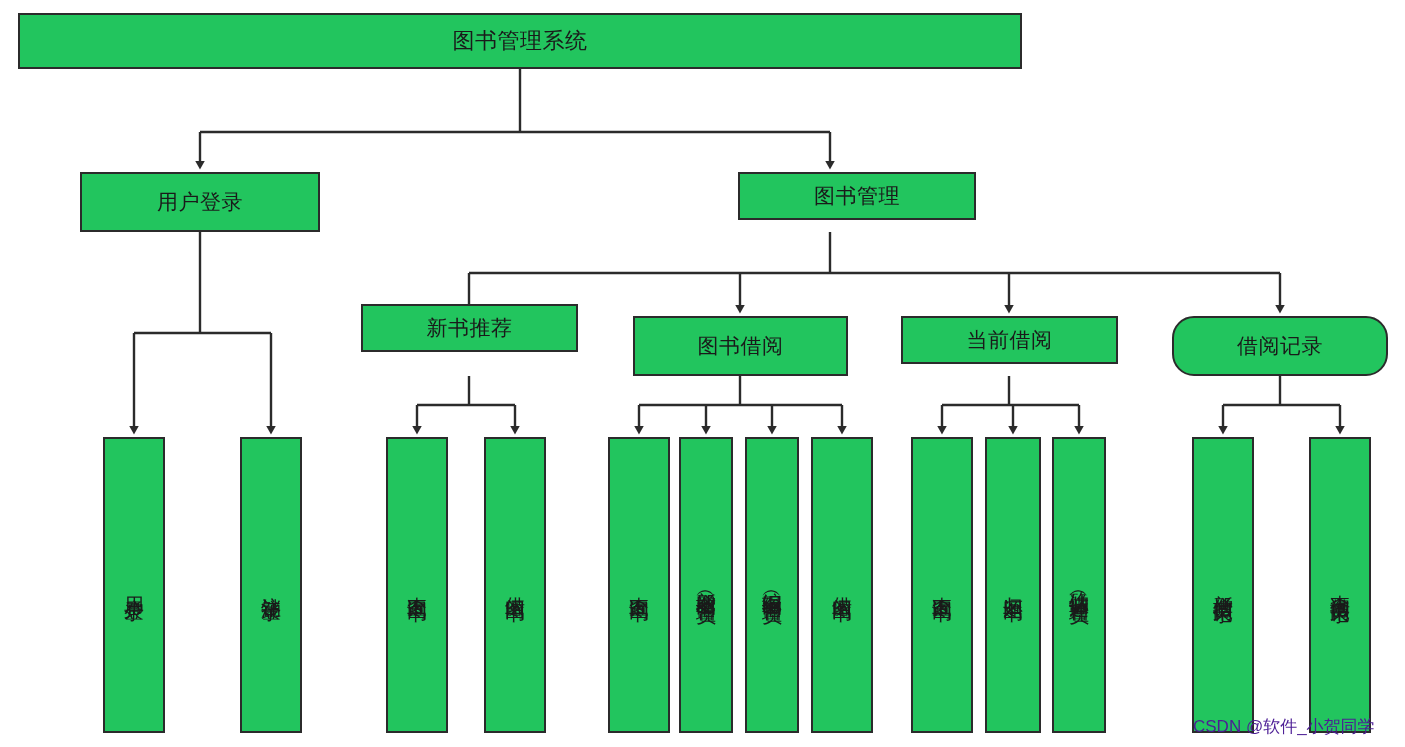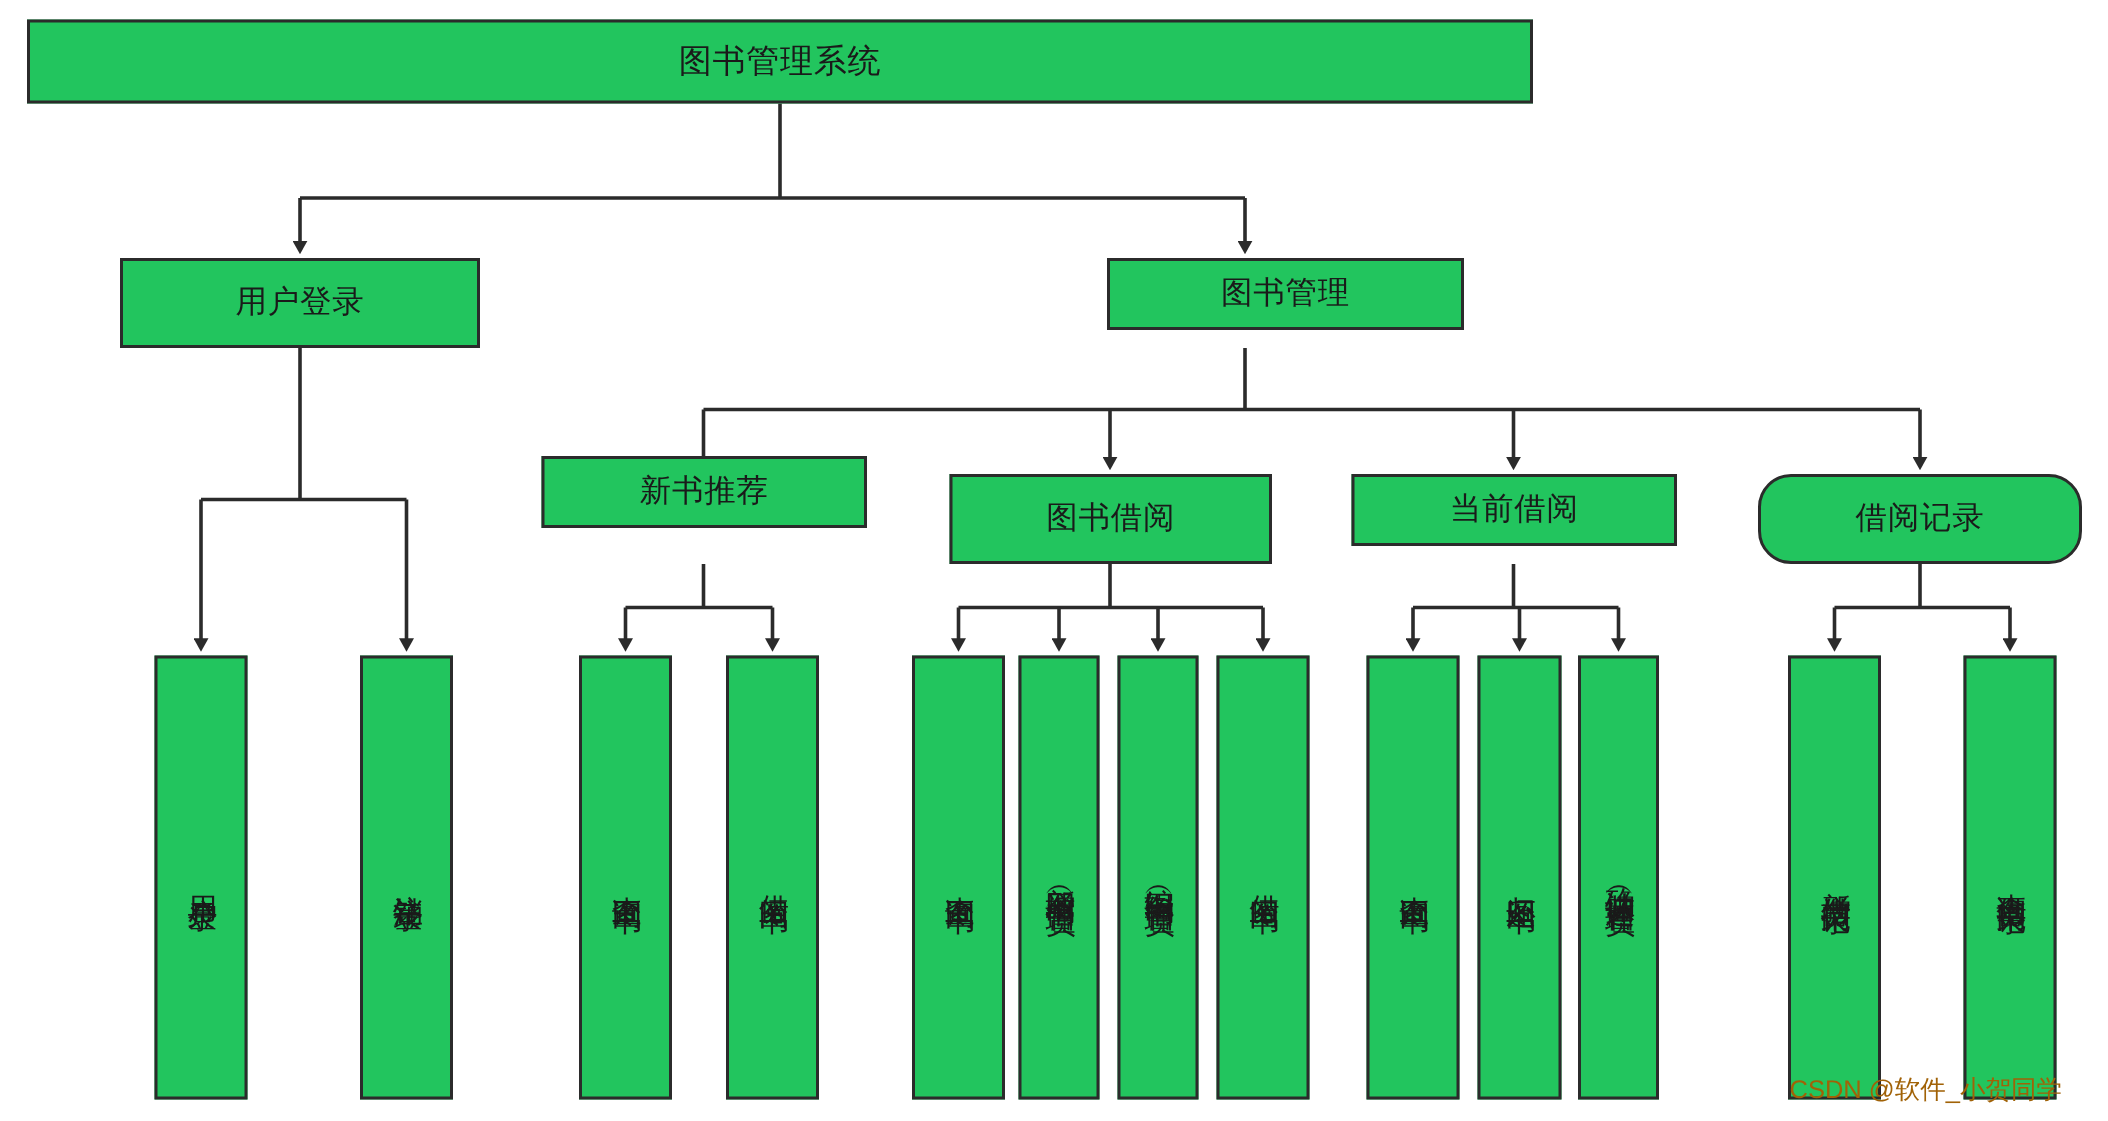--- a/index.html
+++ b/index.html
@@ -61,21 +61,21 @@
     text-orientation: upright;
     font-size: 20px;
     line-height: 1.05;
     letter-spacing: 2px;
     white-space: nowrap;
     -webkit-text-orientation: upright;
   }
   .watermark {
     position: absolute;
     font-size: 17px;
-    color: #a16207;
+    color: #4c1d95;
     white-space: nowrap;
     user-select: none;
   }
 </style>
 </head>
 <body>
 
 <div id="canvas">
 
   <svg class="wires" viewBox="0 0 1405 747" xmlns="http://www.w3.org/2000/svg">

